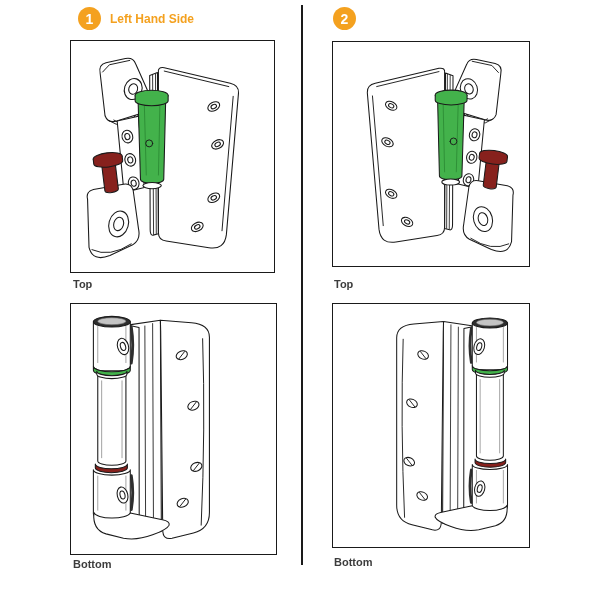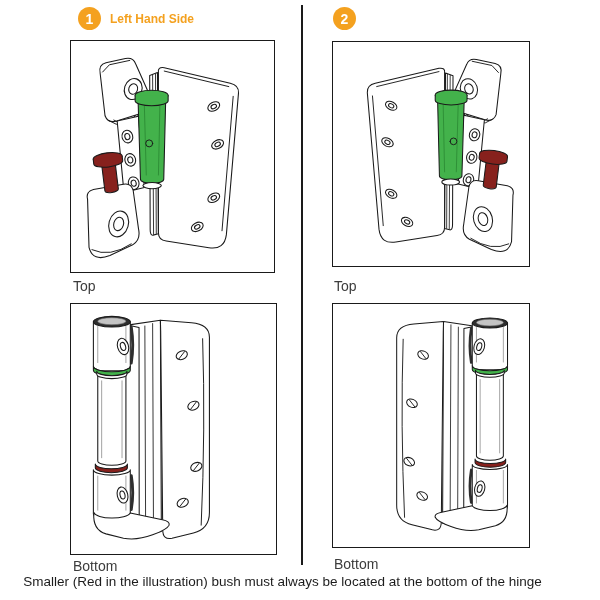--- a/index.html
+++ b/index.html
@@ -18,21 +18,21 @@
   .h{position:absolute;top:7px;display:flex;align-items:center;gap:9px;}
   .badge{width:23px;height:23px;border-radius:50%;background:var(--accent-orange);color:#fff;
          font-weight:bold;font-size:14px;display:flex;align-items:center;justify-content:center;line-height:1;}
   .htitle{color:var(--accent-orange);font-weight:bold;font-size:12px;}
   .fbox{position:absolute;border:1.5px solid var(--line);background:#fff;box-sizing:border-box;padding:2px;}
   #box-tl{left:70px;top:40px;width:205px;height:233px;}
   #box-tr{left:332px;top:41px;width:198px;height:226px;}
   #box-bl{left:70px;top:303px;width:207px;height:252px;}
   #box-br{left:332px;top:303px;width:198px;height:245px;}
   .fig{width:100%;height:100%;display:block;}
-  .plabel{position:absolute;font-size:14px;color:var(--label-text);}
+  .plabel{position:absolute;font-size:11px;color:var(--label-text);font-weight:bold;}
   .caption{position:absolute;left:0;top:574px;width:565px;text-align:center;font-size:13.5px;color:#1C1C1C;}
   
   .w{fill:#fff;stroke:var(--line);stroke-width:1.1;stroke-linejoin:round;}
   .nf{fill:none;stroke:var(--line);stroke-width:1;stroke-linejoin:round;stroke-linecap:round;}
   .grn{fill:var(--bush-green);stroke:var(--line);stroke-width:1.1;stroke-linejoin:round;}
   .sg{stroke:var(--bush-green-dark);stroke-width:0.9;fill:none;}
   .redf{fill:var(--bush-red);stroke:var(--line);stroke-width:1.1;stroke-linejoin:round;}
   .th{stroke:#777;stroke-width:0.7;fill:none;}
   .dk2{stroke:#2E2E2E;stroke-width:3;fill:none;stroke-linecap:round;}
   .capdk{fill:#2E2E2E;stroke:var(--line);stroke-width:1.1;}
@@ -215,15 +215,14 @@
 
   <div class="fbox" id="box-br">
     <svg class="fig" viewBox="0 0 207 252">
       <g transform="translate(207 0) scale(-1 1)">
           <use href="#assembled-hinge"></use>
         </g>
     </svg>
   </div>
   <div class="plabel" style="left:334px;top:556px">Bottom</div>
 
-  <div class="caption">Smaller (Red in the illustration) bush must always be located at the bottom of the hinge</div>
 
 </div>
 
 </body></html>

